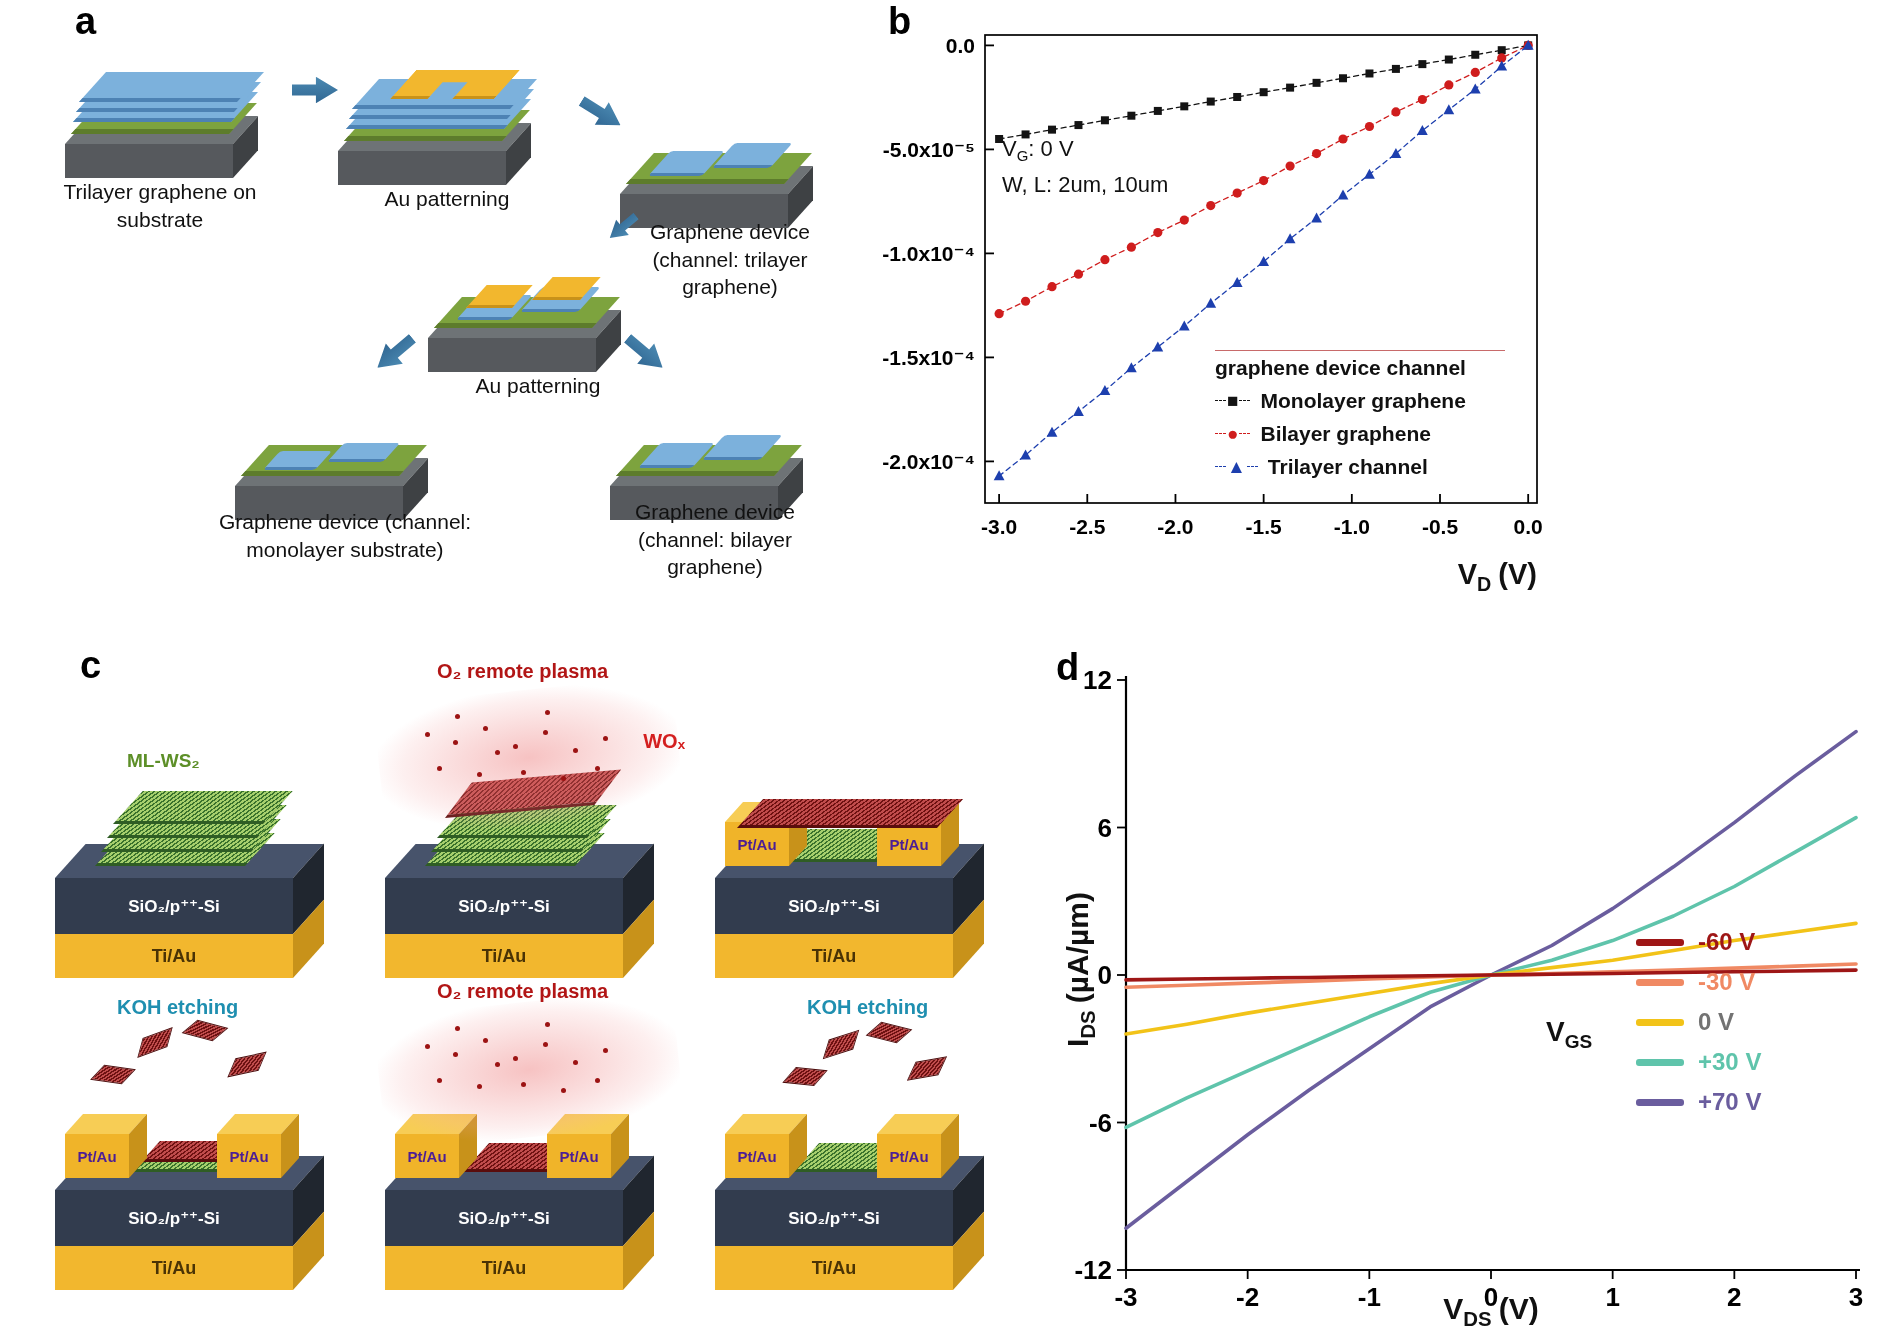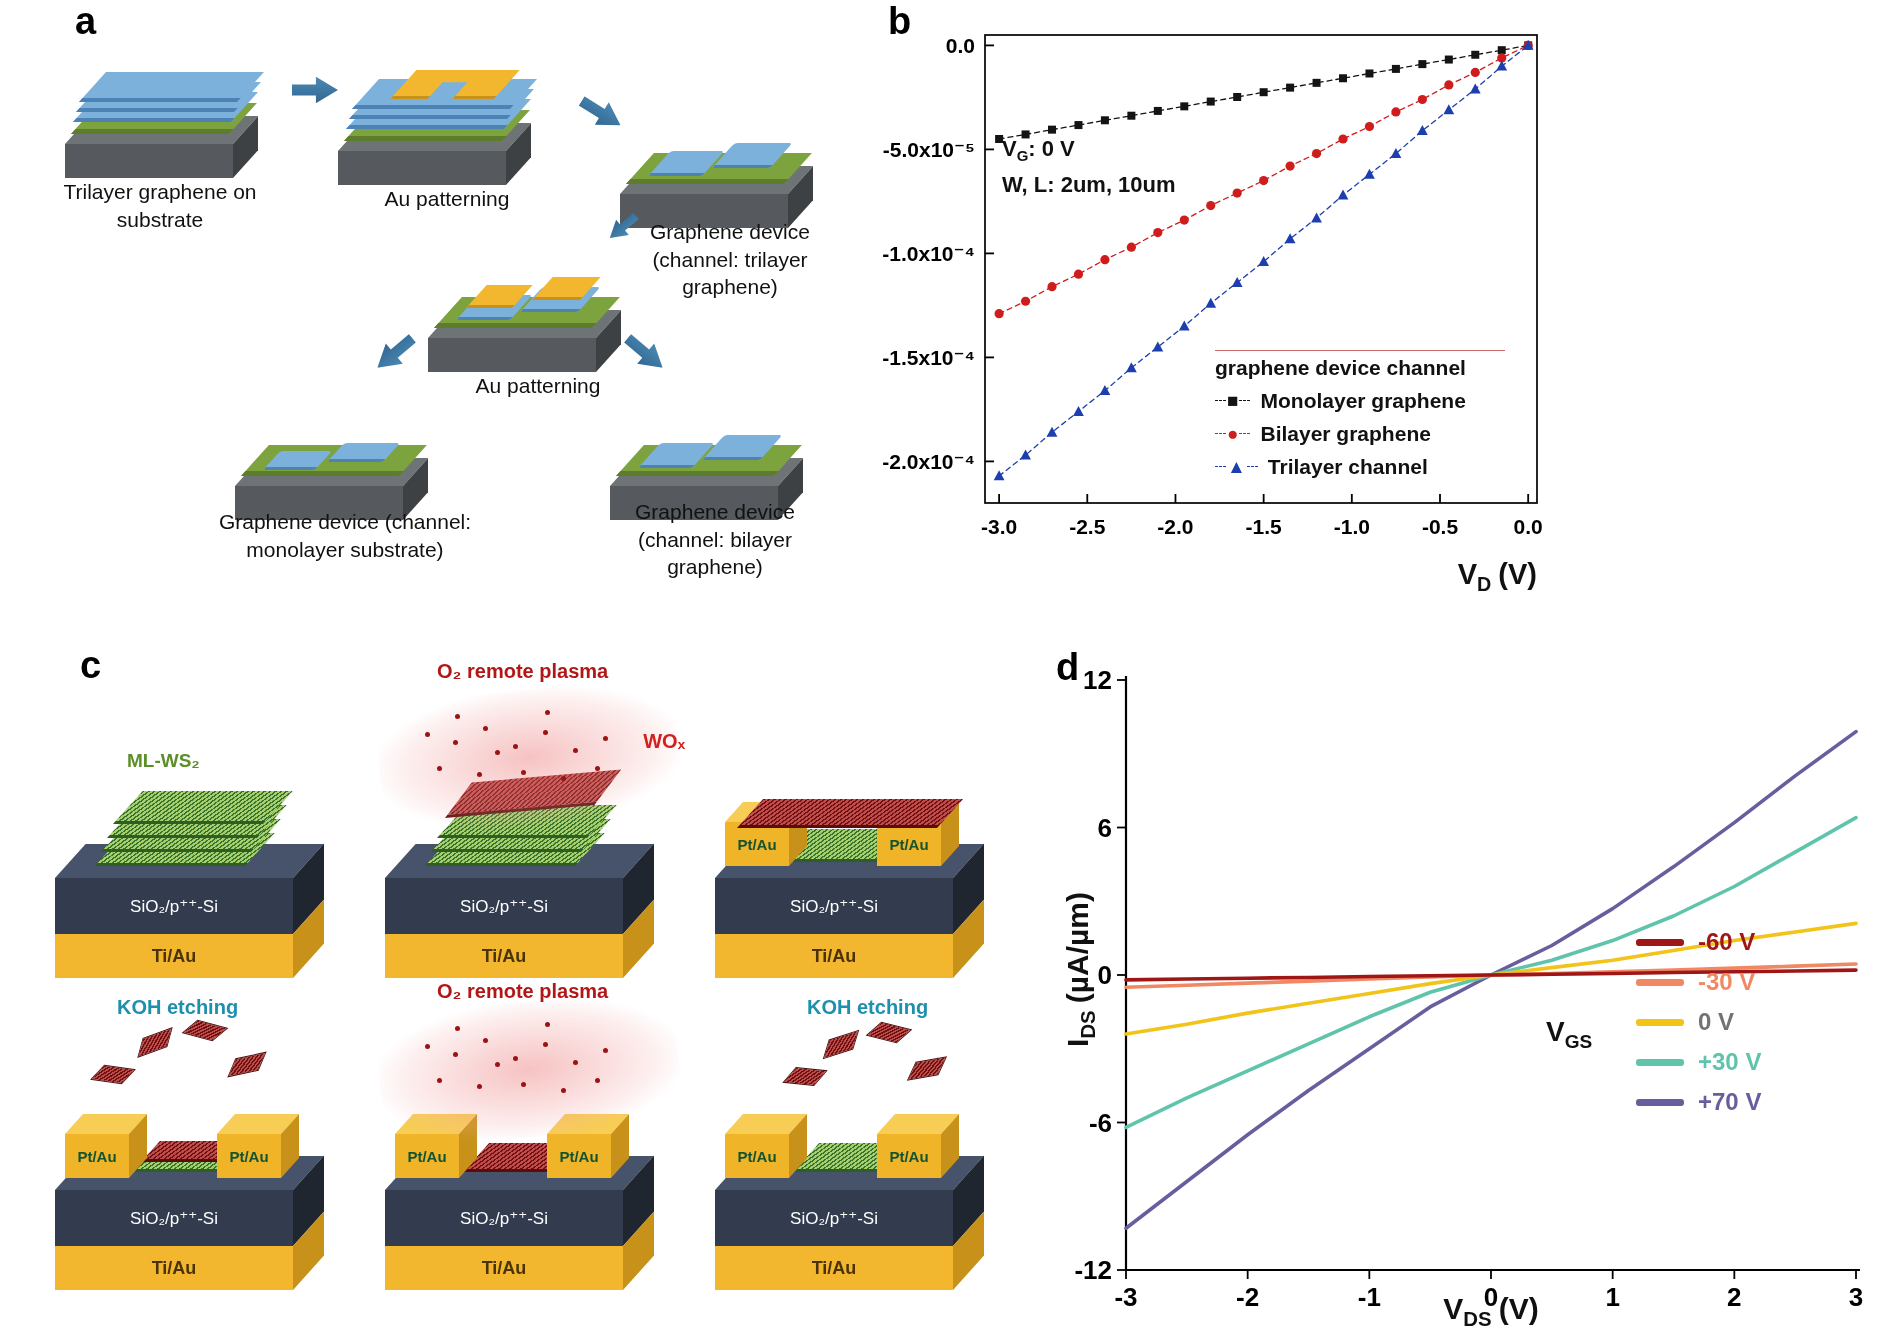--- a/index.html
+++ b/index.html
@@ -23,49 +23,49 @@
   .a-goldpat { position:absolute; width:104px; height:26px; background:#f2b72e; border-bottom:3px solid #c8921a; transform:skewX(-42deg); transform-origin:bottom left;
     clip-path:polygon(0 0,100% 0,100% 100%,60% 100%,60% 42%,36% 42%,36% 100%,0 100%); }
   .a-goldcap { position:absolute; height:20px; background:#f2b72e; border-bottom:3px solid #c8921a; transform:skewX(-42deg); transform-origin:bottom left; }
   .caption { position:absolute; font-size:21px; line-height:1.32; text-align:center; color:#111; }
   .barrow { position:absolute; width:46px; height:30px; background:linear-gradient(180deg,#4d8cb4,#2f6591);
     clip-path:polygon(0 32%,52% 32%,52% 6%,100% 50%,52% 94%,52% 68%,0 68%); z-index:5; }
 
   
   #panel-b { left:880px; top:0; width:690px; height:625px; }
   #svg-b { position:absolute; left:0; top:0; }
-  .b-ann { position:absolute; left:122px; top:132px; font-size:22px; font-weight:700; line-height:1.55; z-index:6; }
+  .b-ann { position:absolute; left:122px; top:132px; font-size:22px; font-weight:400; line-height:1.55; z-index:6; }
   .b-xlabel { position:absolute; left:105px; top:558px; width:552px; text-align:right; font-size:29px; font-weight:700; z-index:6; }
   sub { font-size:0.68em; }
   .unit { margin-left:7px; }
   .legend-b { position:absolute; left:335px; top:350px; width:310px; z-index:6; }
   .legend-b-rule { width:290px; border-top:1px solid #c86a6a; margin-bottom:5px; }
   .legend-b-title { font-size:21px; font-weight:700; margin-bottom:4px; }
   .lb-row { display:flex; align-items:center; height:33px; }
   .lb-dash { width:11px; border-top:1.6px dashed currentColor; }
   .lb-marker { font-size:19px; line-height:1; margin:0 1px; }
   .lb-label { font-size:21px; font-weight:700; margin-left:10px; color:#111; }
 
   
   #panel-c { left:35px; top:628px; width:1010px; height:712px; }
   .chipc { position:absolute; width:300px; height:310px; }
   .ctiau-front { position:absolute; left:0; bottom:0; width:238px; height:44px; background:#f2b72e; z-index:2;
     display:flex; align-items:center; justify-content:center; font-size:18px; font-weight:700; color:#4a3305; }
   .ctiau-side { position:absolute; left:238px; bottom:0; width:31px; height:44px; background:#c8921a; transform:skewY(-48deg); transform-origin:left; z-index:1; }
   .csio2-front { position:absolute; left:0; bottom:44px; width:238px; height:56px; background:#323c4e; z-index:2;
-    display:flex; align-items:center; justify-content:center; font-size:17px; font-weight:400; color:#fff; }
+    display:flex; align-items:center; justify-content:center; font-size:17px; font-weight:700; color:#fff; }
   .csio2-side { position:absolute; left:238px; bottom:44px; width:31px; height:56px; background:#20262f; transform:skewY(-48deg); transform-origin:left; z-index:1; }
   .csio2-top { position:absolute; left:0; bottom:100px; width:238px; height:34px; background:#47536b; transform:skewX(-42deg); transform-origin:bottom left; z-index:1; }
   .csheet { position:absolute; width:150px; height:30px; transform:skewX(-42deg); transform-origin:bottom left; z-index:3; }
   .hg { background:repeating-linear-gradient(115deg,#39722c 0 2px,#a6cf6d 2px 5px); border-bottom:3px solid #2f5d24; }
   .hr { background:repeating-linear-gradient(115deg,#6e1111 0 2px,#c04c4c 2px 5px); border-bottom:3px solid #5a0d0d; }
   .chan { position:absolute; left:78px; bottom:118px; width:98px; height:26px; transform:skewX(-42deg); transform-origin:bottom left; z-index:3; }
   .elec { position:absolute; bottom:112px; width:86px; height:70px; z-index:4; }
   .elec-front { position:absolute; left:0; bottom:0; width:64px; height:44px; background:#f0b429; display:flex; align-items:center; justify-content:center;
-    font-size:15px; font-weight:700; color:#14532d; }
+    font-size:15px; font-weight:700; color:#4c1d95; }
   .elec-top { position:absolute; left:0; bottom:44px; width:64px; height:20px; background:#f7cd55; transform:skewX(-42deg); transform-origin:bottom left; }
   .elec-side { position:absolute; left:64px; bottom:0; width:18px; height:44px; background:#c8921a; transform:skewY(-48deg); transform-origin:left; }
   .redtop { position:absolute; transform:skewX(-42deg); transform-origin:bottom left; z-index:5; }
   .cloud { position:absolute; left:-6px; top:22px; width:300px; height:135px; z-index:6; }
   .cloud::before { content:''; position:absolute; inset:0;
     background:radial-gradient(ellipse at 50% 50%, rgba(235,110,110,.42), rgba(245,170,170,.18) 60%, rgba(255,255,255,0) 75%); transform:rotate(-6deg); }
   .dots { position:absolute; left:46px; top:42px; width:5px; height:5px; border-radius:50%; background:#9c1313;
     box-shadow:28px 8px 0 #9c1313,58px -6px 0 #9c1313,88px 12px 0 #9c1313,118px -2px 0 #9c1313,148px 16px 0 #9c1313,178px 4px 0 #9c1313,
       12px 34px 0 #9c1313,52px 40px 0 #9c1313,96px 38px 0 #9c1313,136px 44px 0 #9c1313,170px 34px 0 #9c1313,30px -18px 0 #9c1313,
       120px -22px 0 #9c1313,70px 18px 0 #9c1313; }

